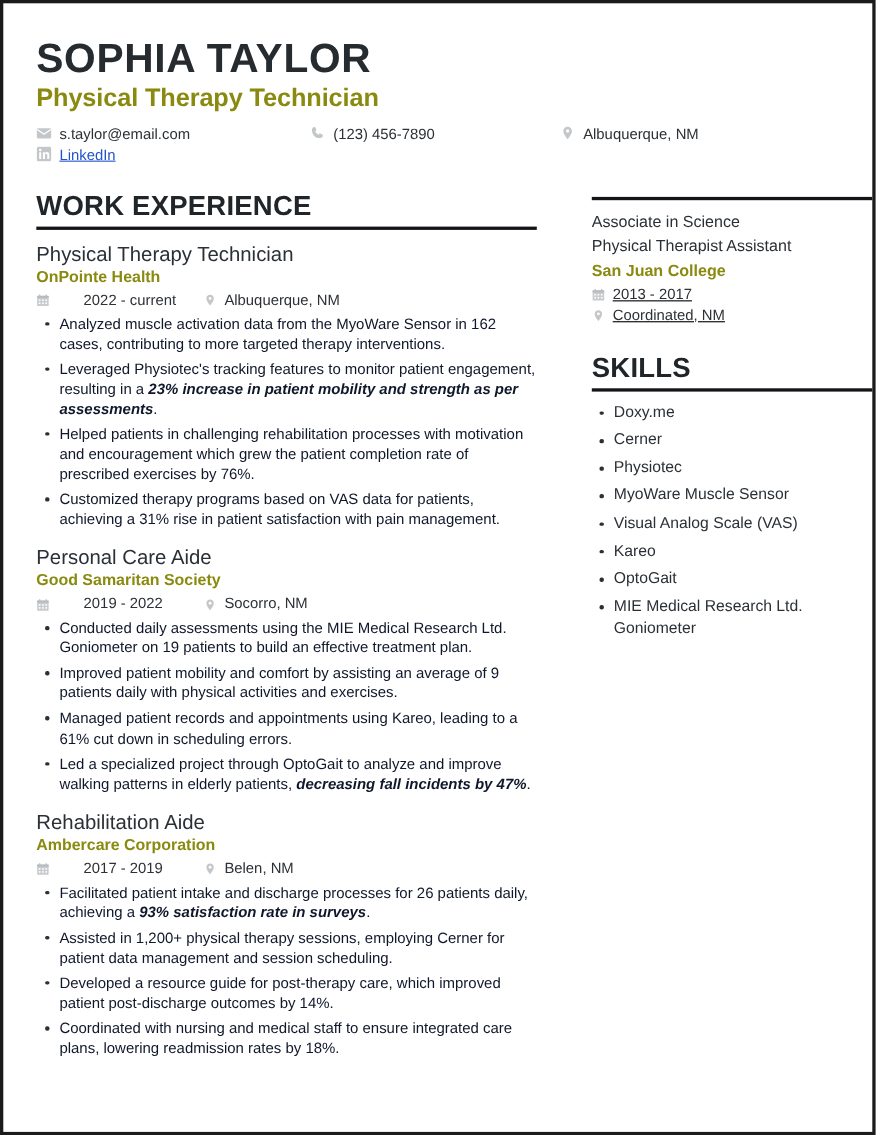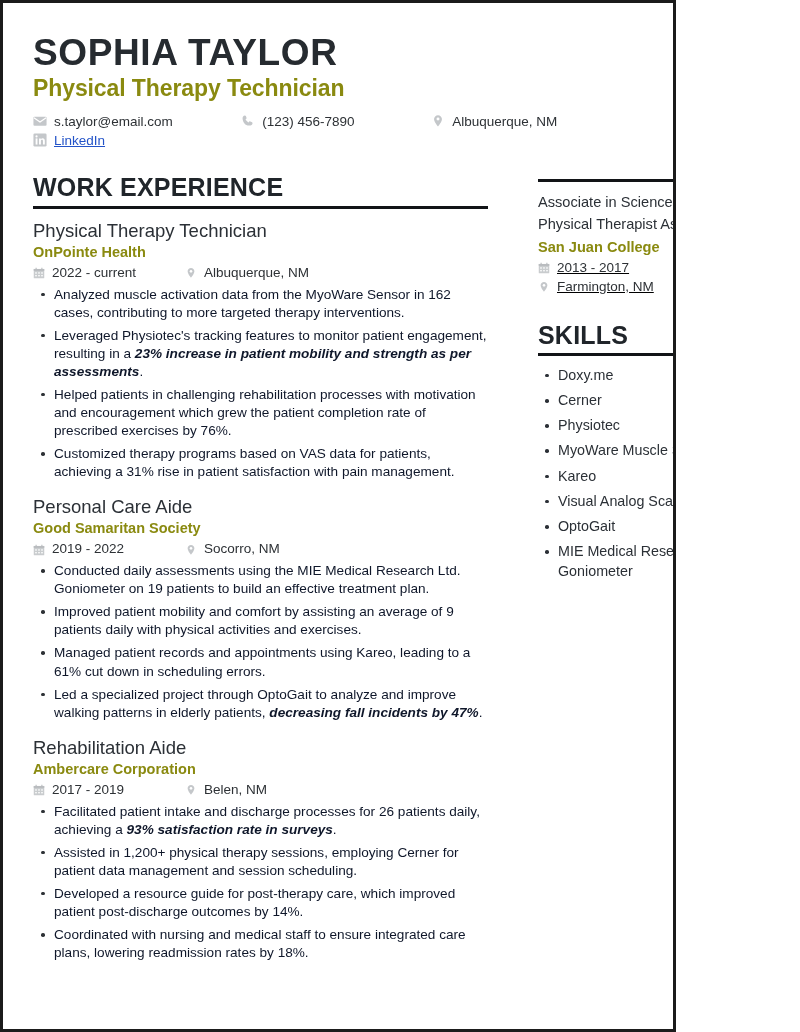--- a/index.html
+++ b/index.html
@@ -7,21 +7,21 @@
     margin: 0;
     padding: 0;
     background: #ffffff;
   }
   body {
     font-family: "Liberation Sans", sans-serif;
     -webkit-font-smoothing: antialiased;
   }
   #page {
     position: relative;
-    width: 676px;
+    width: 796px;
     height: 1032px;
     box-sizing: border-box;
     background: #ffffff;
     border: 3px solid #1b1b1b;
     overflow: hidden;
   }
   #inner {
     box-sizing: border-box;
     padding: 30px 27px 0 30px;
   }
@@ -123,21 +123,21 @@
     align-items: center;
     margin-bottom: 4px;
   }
   .meta-item {
     display: flex;
     align-items: center;
     font-size: 13.5px;
     color: #2d3135;
     line-height: 1.25;
   }
-  .meta-item.m-date { width: 152px; flex: 0 0 152px; }
+  .meta-item.m-date { width: 152px; flex: 0 0 152px; gap: 24px; }
 
   ul.bullets {
     list-style: none;
     margin: 0;
     padding: 0;
   }
   ul.bullets li {
     position: relative;
     padding-left: 21px;
     font-size: 13.6px;
@@ -421,36 +421,36 @@
                 </span>
                 <span>2013 - 2017</span>
               </div>
               <div class="meta-item">
                 <span class="ico">
                   <svg width="12" height="12" viewBox="0 0 16 16">
                       <path d="M8 1.3c-2.5 0-4.5 2-4.5 4.5 0 3.3 4.5 8.6 4.5 8.6s4.5-5.3 4.5-8.6c0-2.5-2-4.5-4.5-4.5z" fill="#c4c7ca"></path>
                       <circle cx="8" cy="5.8" r="1.7" fill="#ffffff"></circle>
                     </svg>
                 </span>
-                <span>Farmington, NM</span>
+                <span>Coordinated, NM</span>
               </div>
             </div>
           </div>
         </div>
 
         <div class="section-block">
           <h2 class="section-head">SKILLS</h2>
           <hr class="section-rule">
           <ul class="skills">
               <li>Doxy.me</li>
               <li>Cerner</li>
               <li>Physiotec</li>
               <li>MyoWare Muscle Sensor</li>
+              <li>Visual Analog Scale (VAS)</li>
               <li>Kareo</li>
-              <li>Visual Analog Scale (VAS)</li>
               <li>OptoGait</li>
               <li>MIE Medical Research Ltd. Goniometer</li>
             </ul>
         </div>
 
       </div>
     </div>
 
   </div>
 </div>

